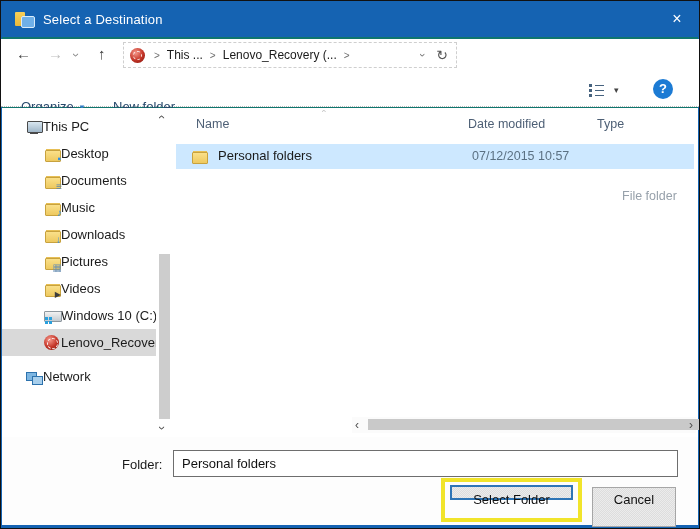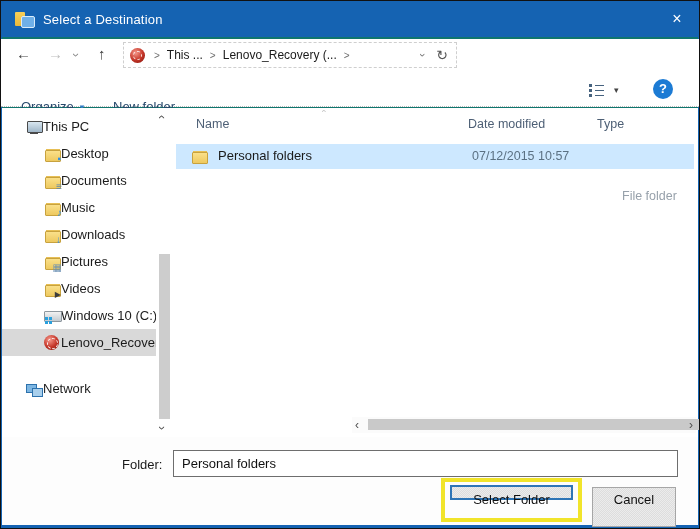--- a/index.html
+++ b/index.html
@@ -65,21 +65,21 @@
   .help-btn{ position:absolute; left:652px; top:8px; width:20px; height:20px; border-radius:50%;
              background:#1c7bd4; color:#fff; font-size:13px; font-weight:bold; text-align:center;
              line-height:20px; }
 
   
   .content{ position:absolute; top:107px; left:1px; right:1px; height:329px; background:#fff; }
   .sidebar{ position:absolute; left:0; top:5px; width:154px; overflow:hidden; }
   .side-item{ display:flex; align-items:center; height:27px; padding-left:24px; gap:0; }
   .side-item.indent{ padding-left:42px; }
   .side-item.selected{ background:#d9d9d9; }
-  .side-item.gap{ margin-top:19px; }
+  .side-item.gap{ margin-top:7px; }
   .side-label{ font-size:13px; color:#1b1b1b; white-space:nowrap; overflow:hidden; }
 
   .icon{ position:relative; width:17px; height:16px; flex:none; }
   [class*="icon-folder"]::before{ content:""; position:absolute; left:1px; top:4px; width:14px; height:10px;
       background:linear-gradient(#fae08a,#eec95f); border:1px solid #c8a23e; border-radius:1px;
       box-shadow:0 -2px 0 -1px #e7bf55; }
   .icon-folder-desktop::after{ content:"▪"; position:absolute; right:0; bottom:-2px; font-size:10px; color:#2d8ee8; }
   .icon-folder-documents::after{ content:"≡"; position:absolute; right:-1px; bottom:-3px; font-size:10px; color:#5b87b0; }
   .icon-folder-downloads::after{ content:"↓"; position:absolute; right:0; bottom:-2px; font-size:10px; font-weight:bold; color:#2d8ee8; }
   .icon-folder-music::after{ content:"♪"; position:absolute; right:-1px; bottom:-2px; font-size:10px; color:#2d8ee8; }

